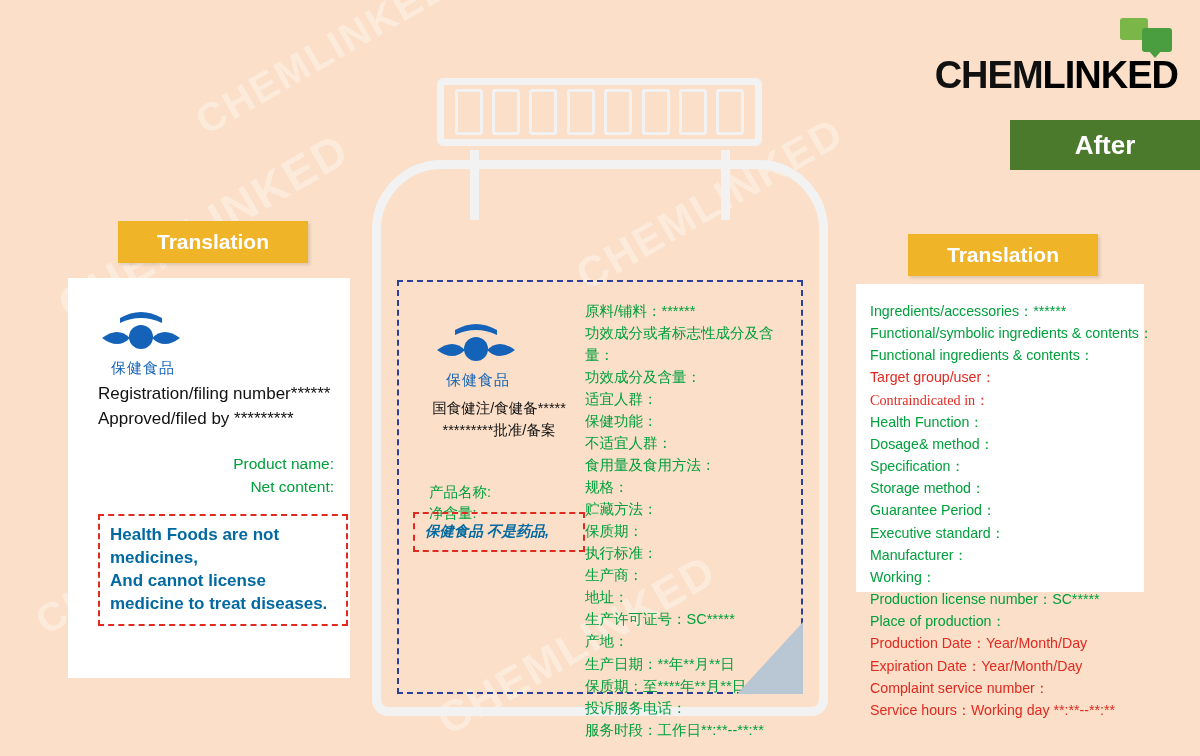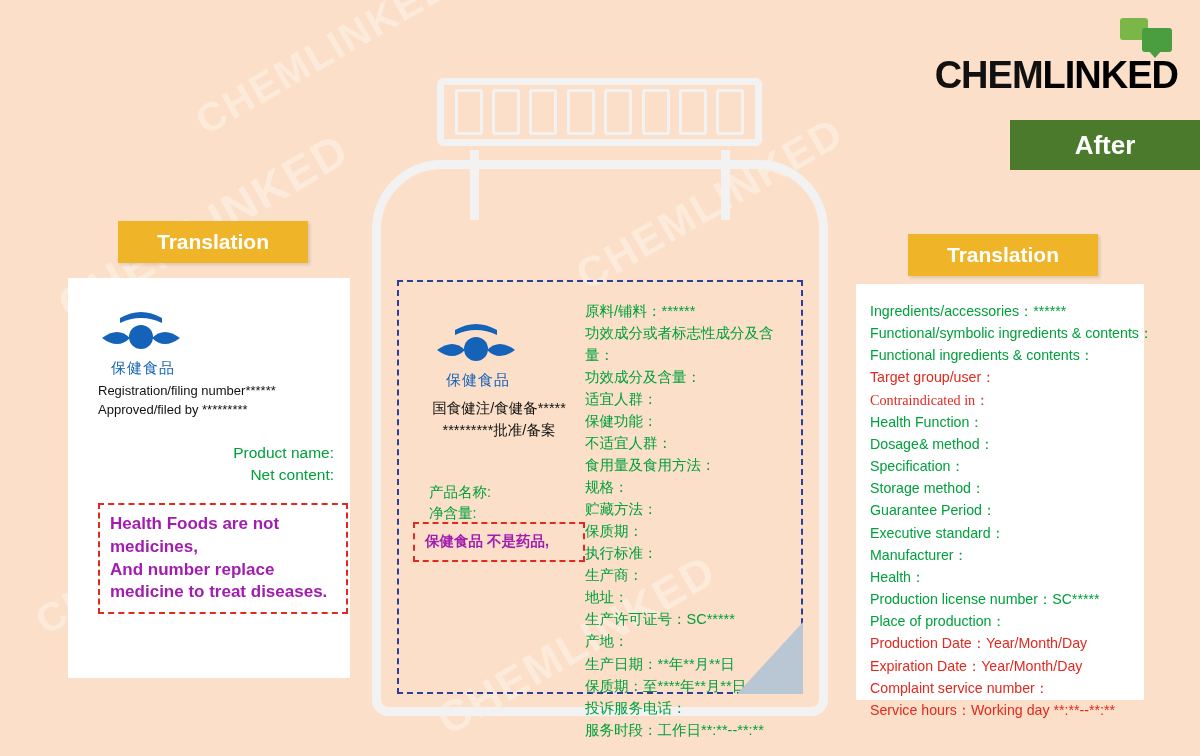--- a/index.html
+++ b/index.html
@@ -167,21 +167,21 @@
     top: 278px;
     width: 282px;
     height: 400px;
     padding: 14px 16px;
     box-sizing: border-box;
   }
   .panel-right {
     left: 856px;
     top: 284px;
     width: 288px;
-    height: 416px;
+    height: 308px;
     padding: 16px 14px;
     box-sizing: border-box;
   }
   .panel-center {
     position: absolute;
     left: 397px;
     top: 280px;
     width: 406px;
     height: 414px;
     border: 2px dashed #2b3f9e;
@@ -196,26 +196,26 @@
   }
   .hf-svg { display: block; }
   .hf-caption {
     color: #1463b8;
     font-size: 15px;
     margin-top: 1px;
     letter-spacing: 1px;
   }
 
   
-  .t-black { color: #111111; font-size: 13px; line-height: 1.45; }
+  .t-black { color: #111111; font-size: 17px; line-height: 1.45; }
   .t-green { color: #00a03c; font-size: 15.5px; line-height: 1.45; }
 
   .warn-box {
     border: 2px dashed #e1291f;
-    color: #a21caf;
+    color: #0369a1;
     font-weight: bold;
     font-size: 17px;
     line-height: 1.35;
     padding: 8px 10px;
     box-sizing: border-box;
   }
 
   
   .left-logo-wrap { margin: 12px 0 4px 14px; }
   .left-lines { margin: 4px 0 0 14px; }
@@ -240,23 +240,24 @@
     text-align: center;
     margin-top: 8px;
   }
   .center-green {
     margin-top: 40px;
     margin-left: 16px;
   }
   .center-warn {
     position: absolute;
     left: 14px;
-    top: 240px;
+    top: 230px;
     width: 172px;
     font-size: 14.5px;
+    font-style: italic;
   }
   .center-right-col {
     position: absolute;
     left: 186px;
     top: 18px;
     width: 215px;
     color: #00a03c;
     font-size: 14.5px;
     line-height: 1.52;
   }
@@ -340,21 +341,21 @@
     <div class="t-black">Registration/filing number******</div>
     <div class="t-black">Approved/filed by *********</div>
   </div>
   <div class="left-green">
     <div class="t-green">Product name:</div>
     <div class="t-green">Net content:</div>
   </div>
   <div class="warn-box left-warn">
     <div>Health Foods are not</div>
     <div>medicines,</div>
-    <div>And number replace</div>
+    <div>And cannot license</div>
     <div>medicine to treat diseases.</div>
   </div>
 </div>
 
 <div class="panel-center">
   <div class="center-left-col">
     <div class="center-logo-wrap hf-logo">
       <svg class="hf-svg" width="86" height="54" viewBox="0 0 86 54">
         <path d="M22 14 Q43 2 64 14 L64 19 Q43 9 22 19 Z" fill="#1463b8"></path>
         <circle cx="43" cy="33" r="12" fill="#1463b8"></circle>
@@ -415,21 +416,21 @@
     <li style="color: rgb(0, 160, 60);"><span>Functional ingredients &amp; contents：</span></li>
     <li style="color: rgb(225, 41, 31);"><span>Target group/user：</span></li>
     <li style="color: rgb(225, 41, 31); font-family: Liberation Serif, serif;"><span>Contraindicated in：</span></li>
     <li style="color: rgb(0, 160, 60);"><span>Health Function：</span></li>
     <li style="color: rgb(0, 160, 60);"><span>Dosage&amp; method：</span></li>
     <li style="color: rgb(0, 160, 60);"><span>Specification：</span></li>
     <li style="color: rgb(0, 160, 60);"><span>Storage method：</span></li>
     <li style="color: rgb(0, 160, 60);"><span>Guarantee Period：</span></li>
     <li style="color: rgb(0, 160, 60);"><span>Executive standard：</span></li>
     <li style="color: rgb(0, 160, 60);"><span>Manufacturer：</span></li>
-    <li style="color: rgb(0, 160, 60);"><span>Health：</span></li>
+    <li style="color: rgb(0, 160, 60);"><span>Working：</span></li>
     <li style="color: rgb(0, 160, 60);"><span>Production license number：SC*****</span></li>
     <li style="color: rgb(0, 160, 60);"><span>Place of production：</span></li>
     <li style="color: rgb(225, 41, 31);"><span>Production Date：Year/Month/Day</span></li>
     <li style="color: rgb(225, 41, 31);"><span>Expiration Date：Year/Month/Day</span></li>
     <li style="color: rgb(225, 41, 31);"><span>Complaint service number：</span></li>
     <li style="color: rgb(225, 41, 31);"><span>Service hours：Working day **:**--**:**</span></li>
   </ul>
 </div>
 
 </body></html>

